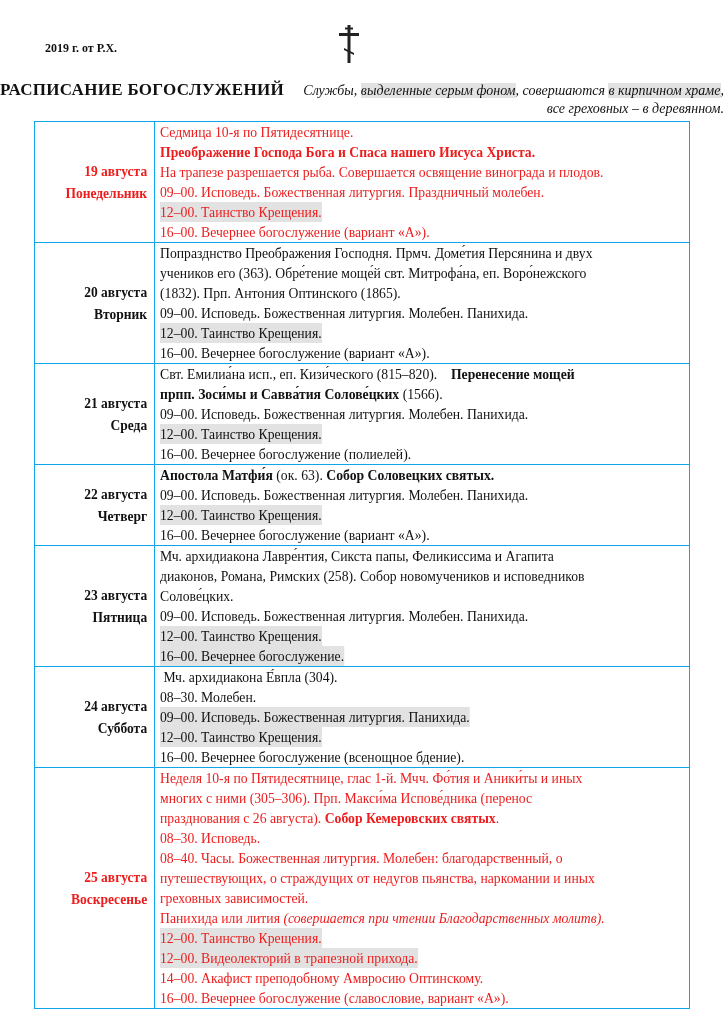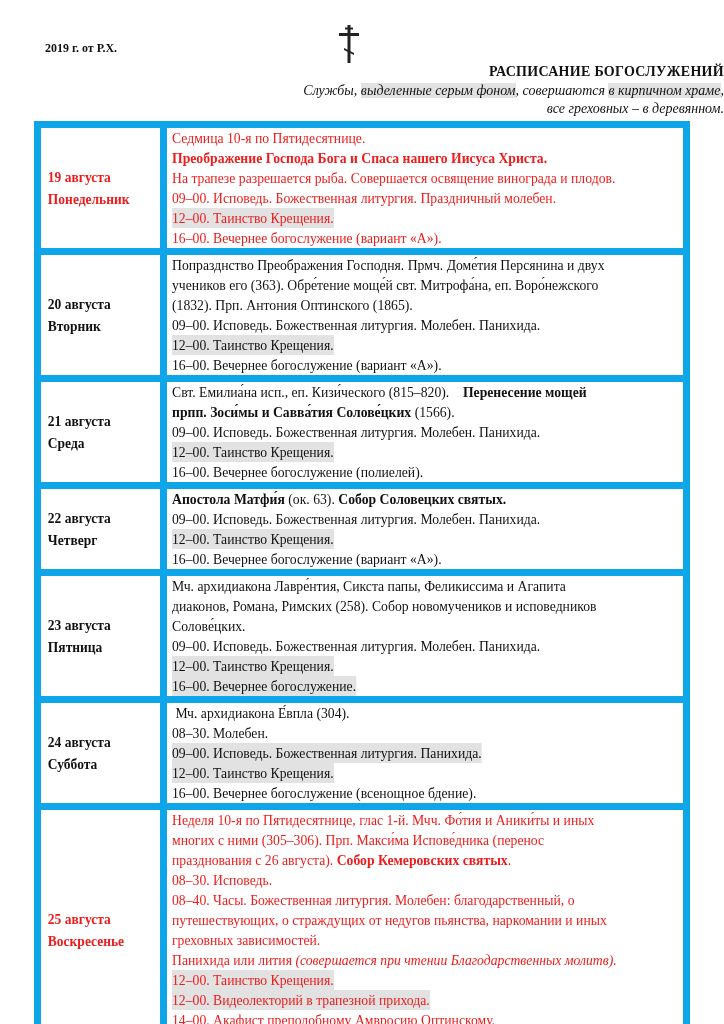--- a/index.html
+++ b/index.html
@@ -10,37 +10,37 @@
   }
   .year {
     position: absolute; left: 45px; top: 40px;
     font-size: 13px; font-weight: bold;
     transform: scaleX(0.92); transform-origin: left top;
   }
   .cross {
     position: absolute; left: 338px; top: 25px; width: 22px; height: 38px;
   }
   .title {
-    position: absolute; left: 0; right: 0; top: 64px; text-align: right;
-    font-size: 14px; font-weight: bold; letter-spacing: 0.3px;
+    position: absolute; left: 0; right: 0; top: 80px; text-align: left;
+    font-size: 17px; font-weight: bold; letter-spacing: 0.3px;
   }
   .subtitle {
     position: absolute; left: 0; right: 0; top: 82px; text-align: right;
     font-size: 14px; font-weight: normal; font-style: italic; line-height: 18px;
   }
   .hl { background: #e2e2e2; }
   table.schedule {
     position: absolute; left: 34px; top: 121px; width: 656px;
     border-collapse: collapse; table-layout: fixed;
   }
   table.schedule td {
-    border: 7px solid #0ea5e9; vertical-align: middle;
+    border: 1px solid #0ea5e9; vertical-align: middle;
   }
   td.day-cell {
-    width: 117px; text-align: left; font-weight: bold;
+    width: 117px; text-align: right; font-weight: bold;
     font-size: 15px; line-height: 22px;
   }
   td.day-cell .inner { transform: scaleX(0.9); }
   td.svc-cell {
     padding: 0 4px 0 5px; font-size: 15.4px; line-height: 20px;
   }
   .sx { display: inline-block; transform: scaleX(0.89); transform-origin: left center; white-space: nowrap; }
   .red { color: #ee1c1c; }
   .b { font-weight: bold; }
   .i { font-style: italic; }

